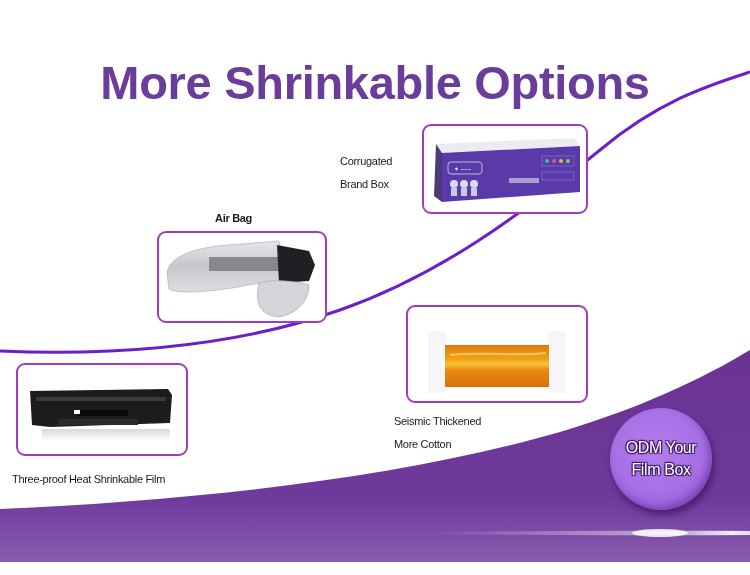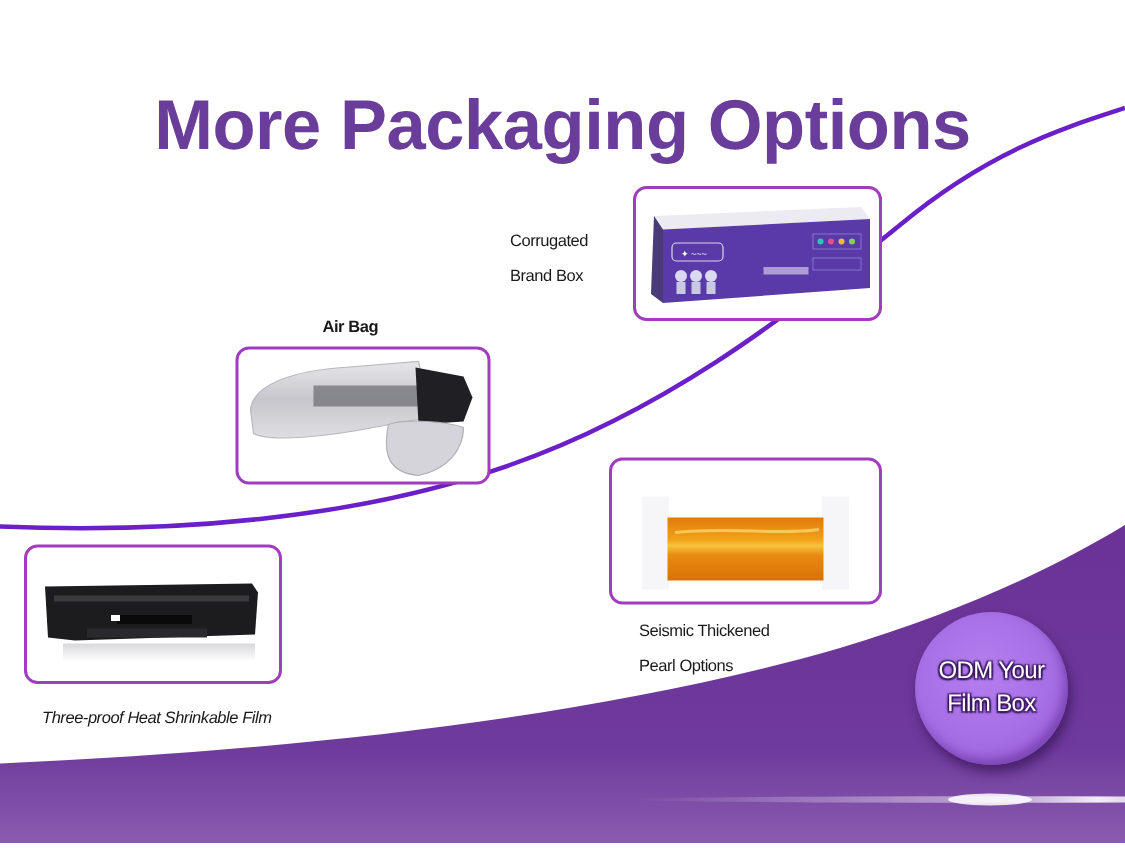--- a/index.html
+++ b/index.html
@@ -52,21 +52,21 @@
   </defs>
 
   <path d="M0,509 C200,500 400,478 560,432 C640,408 700,380 750,350 L750,562 L0,562 Z" fill="url(#bandGrad)"></path>
 
   <ellipse cx="660" cy="533" rx="240" ry="2.2" fill="url(#glow)" opacity="0.9"></ellipse>
   <ellipse cx="660" cy="533" rx="28" ry="4" fill="#ffffff" opacity="0.85"></ellipse>
 
   <path d="M0,351 C120,356 240,345 340,310 C440,275 520,215 600,150 C660,100 710,85 750,72" fill="none" stroke="#6a1fc8" stroke-width="3"></path>
 </svg>
 
-<h1 class="title">More Packaging Options</h1>
+<h1 class="title">More Shrinkable Options</h1>
 
 <div class="label" style="left:340px; top:150px;">
   <div>Corrugated</div>
   <div>Brand Box</div>
 </div>
 <div class="frame" style="left:422px; top:124px; width:166px; height:90px;">
   <svg width="162" height="86" viewBox="0 0 162 86">
 
     <polygon points="12,18 150,12 156,20 18,27" fill="#ecebf2"></polygon>
 
@@ -118,39 +118,39 @@
           <stop offset="0.6" stop-color="#e88a10"></stop>
         <stop offset="1" stop-color="#d87208"></stop>
       </linearGradient>
     </defs>
     <rect x="20" y="24" width="18" height="62" fill="#f6f6f8"></rect>
     <rect x="140" y="24" width="18" height="62" fill="#f6f6f8"></rect>
     <path d="M37,38 L141,38 L141,80 L37,80 Z" fill="url(#orG)"></path>
     <path d="M42,48 C80,44 110,50 138,46" stroke="#fbd46a" stroke-width="2" fill="none" opacity="0.8"></path>
   </svg>
 </div>
-<div class="label" style="left:426px; top:410px;">
+<div class="label" style="left:394px; top:410px;">
   <div>Seismic Thickened</div>
-  <div>Pearl Options</div>
+  <div>More Cotton</div>
 </div>
 
 <div class="frame" style="left:16px; top:363px; width:172px; height:93px;">
   <svg width="168" height="89" viewBox="0 0 168 89">
     <defs>
       <linearGradient id="refl" x1="0" y1="0" x2="0" y2="1">
         <stop offset="0" stop-color="#c8c8cc"></stop>
           <stop offset="1" stop-color="#ffffff"></stop>
       </linearGradient>
     </defs>
     <polygon points="12,26 150,24 154,30 152,58 32,62 14,60" fill="#1c1c1e"></polygon>
     <rect x="18" y="32" width="130" height="4" fill="#3a3a3e"></rect>
     <rect x="60" y="45" width="50" height="6" fill="#0a0a0a"></rect>
     <rect x="56" y="45" width="6" height="4" fill="#ffffff"></rect>
     <rect x="40" y="54" width="80" height="6" fill="#2a2a2e"></rect>
     <rect x="24" y="64" width="128" height="12" fill="url(#refl)" opacity="0.7"></rect>
   </svg>
 </div>
-<div class="label" style="left:28px; top:468px;font-style:italic;">Three-proof Heat Shrinkable Film</div>
+<div class="label" style="left:12px; top:468px;">Three-proof Heat Shrinkable Film</div>
 
 <div class="odm">
   <span>ODM Your</span>
   <span>Film Box</span>
 </div>
 
 </body></html>

